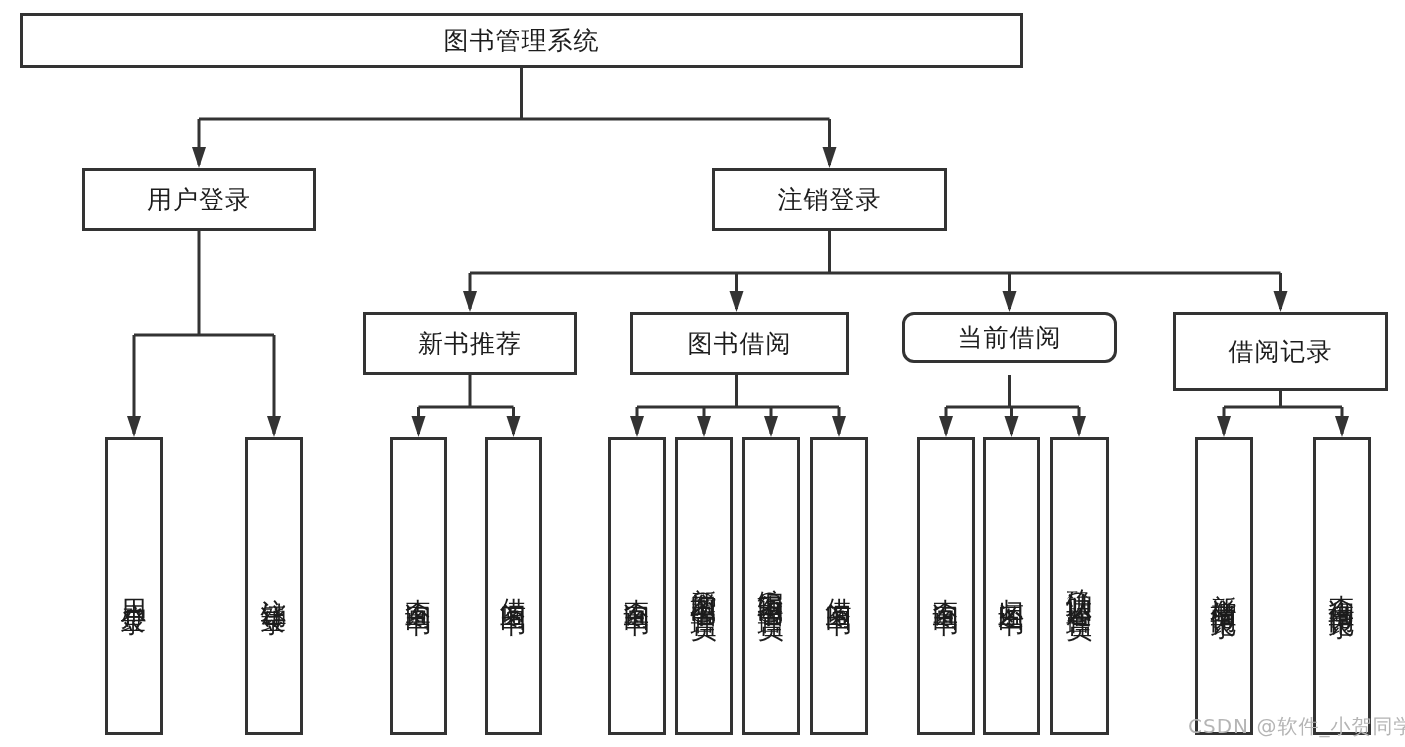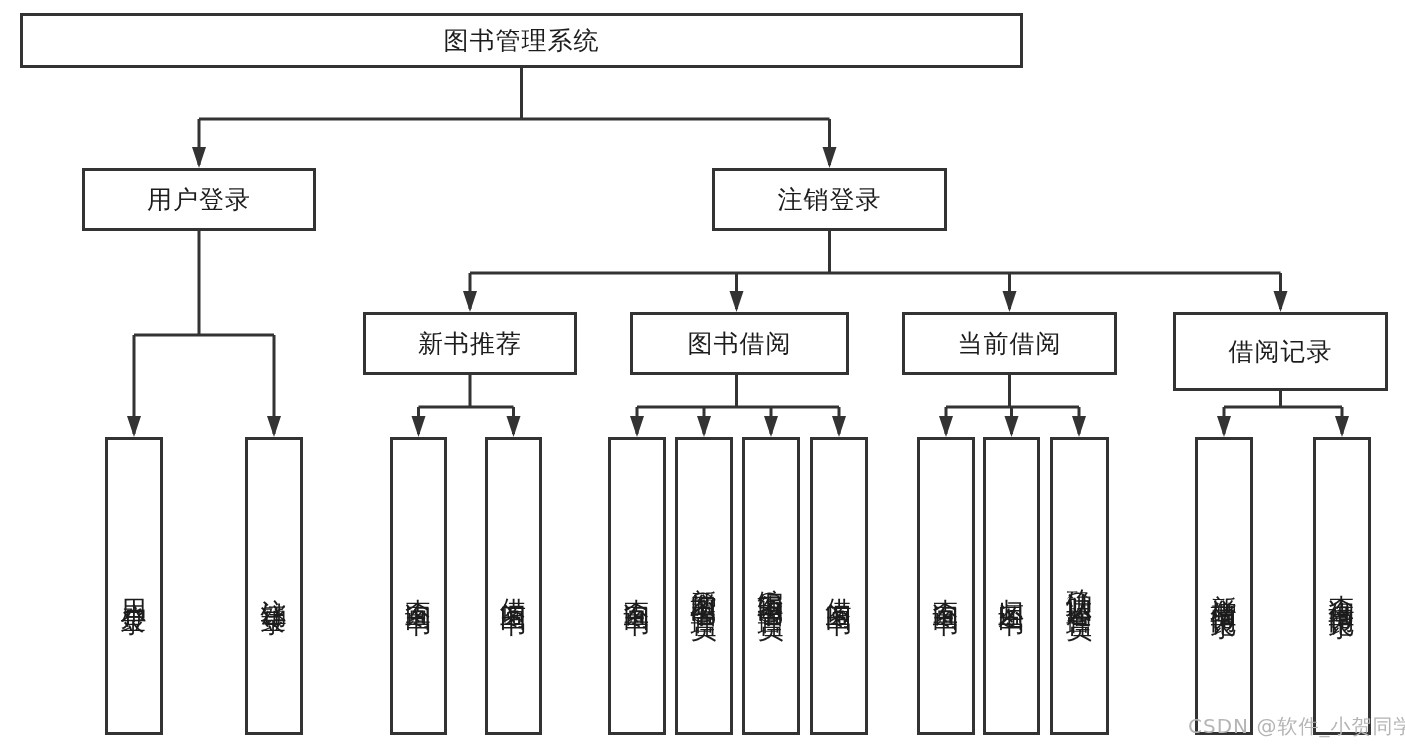--- a/index.html
+++ b/index.html
@@ -45,21 +45,21 @@
     white-space: nowrap;
   }
   
   #n-root  { left: 20px;  top: 13px;  width: 1003px; height: 55px; }
   
   #n-l2-0  { left: 82px;  top: 168px; width: 234px;  height: 63px; }
   #n-l2-1  { left: 712px; top: 168px; width: 235px;  height: 63px; }
   
   #n-l3-0  { left: 363px;  top: 312px; width: 214px; height: 63px; }
   #n-l3-1  { left: 630px;  top: 312px; width: 219px; height: 63px; }
-  #n-l3-2  { left: 902px;  top: 312px; width: 215px; height: 63px; }
+  #n-l3-2  { left: 902px;  top: 312px; width: 215px; height: 51px; border-radius: 12px; }
   #n-l3-3  { left: 1173px; top: 312px; width: 215px; height: 79px; }
   
   .node.leaf { top: 437px; height: 298px; }
   #n-leaf-0  { left: 105px;  width: 58px; }
   #n-leaf-1  { left: 245px;  width: 58px; }
   #n-leaf-2  { left: 390px;  width: 57px; }
   #n-leaf-3  { left: 485px;  width: 57px; }
   #n-leaf-4  { left: 608px;  width: 58px; }
   #n-leaf-5  { left: 675px;  width: 58px; }
   #n-leaf-6  { left: 742px;  width: 58px; }

